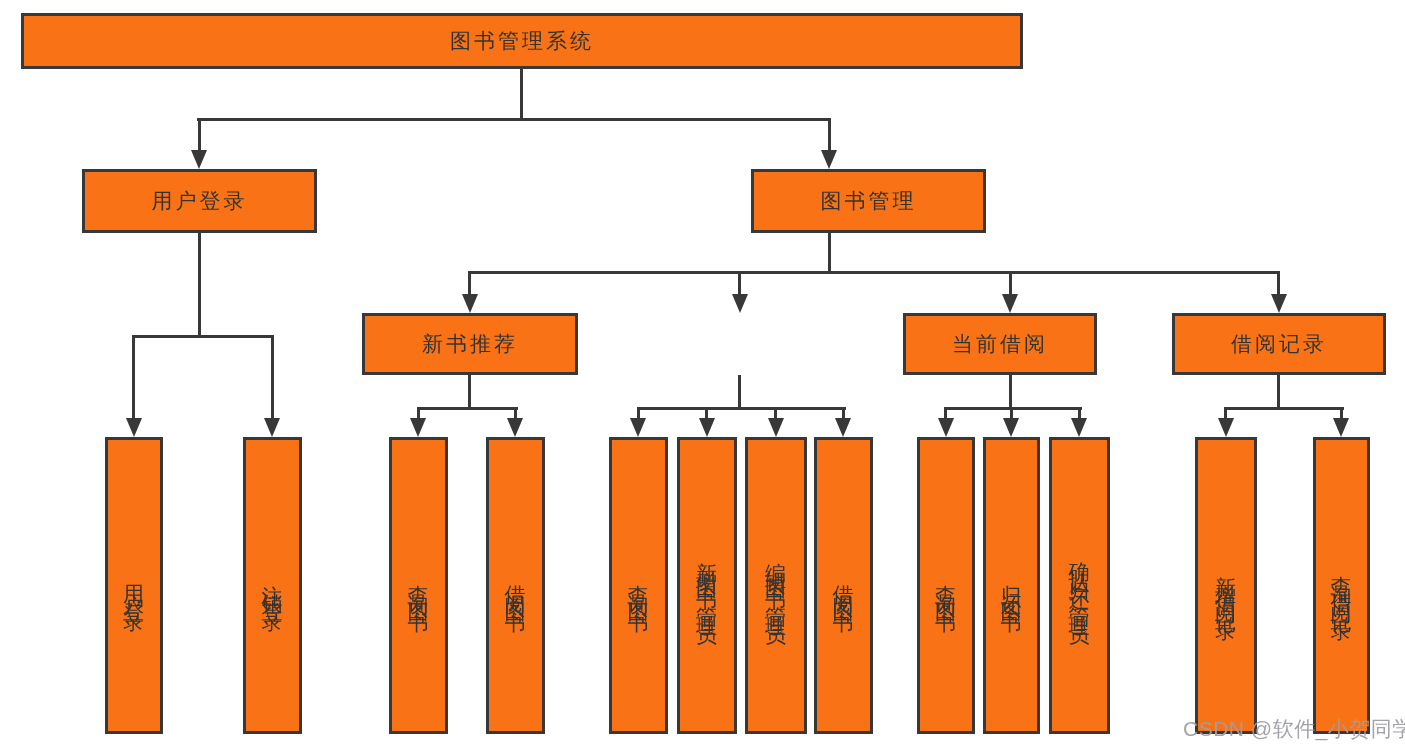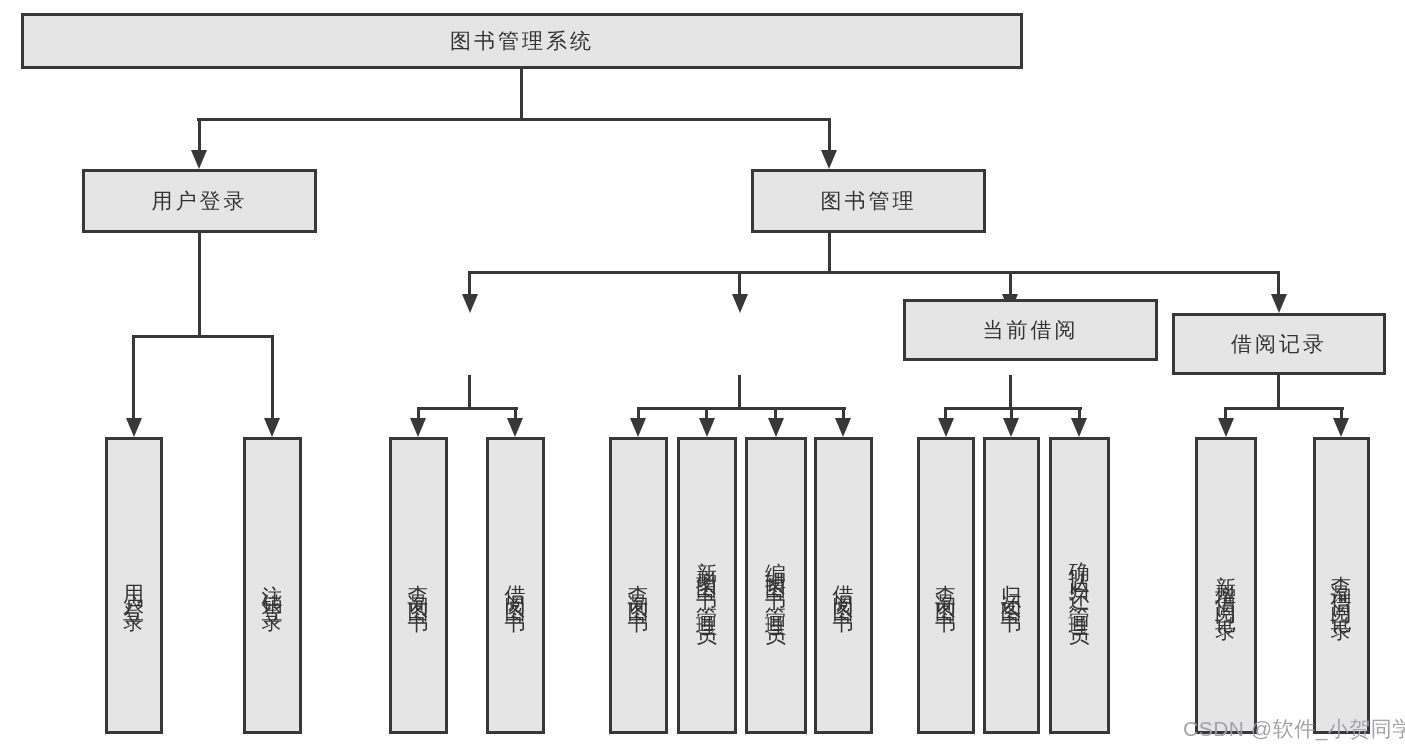--- a/index.html
+++ b/index.html
@@ -8,21 +8,21 @@
   .canvas {
     position: relative;
     width: 1405px;
     height: 747px;
     background: #ffffff;
     overflow: hidden;
   }
   .box {
     position: absolute;
     border: 3px solid #383838;
-    background: #e5e5e5;
+    background: #f97316;
     display: flex;
     align-items: center;
     justify-content: center;
     color: #333333;
     font-size: 21px;
     letter-spacing: 3px;
     text-align: center;
   }
   .vbox {
     writing-mode: vertical-rl;
@@ -80,21 +80,22 @@
   <div class="hline" style="left:468px; top:271px; width:812px;"></div>
   <div class="vline" style="left:468px; top:271px; height:26px;"></div>
   <div class="arrow" style="left:462px; top:294px;"></div>
   <div class="vline" style="left:738px; top:271px; height:26px;"></div>
   <div class="arrow" style="left:732px; top:294px;"></div>
   <div class="vline" style="left:1009px; top:271px; height:26px;"></div>
   <div class="arrow" style="left:1002px; top:294px;"></div>
   <div class="vline" style="left:1277px; top:271px; height:26px;"></div>
   <div class="arrow" style="left:1271px; top:294px;"></div>
 
-  <div class="box" style="left:903px; top:299px; width:255px; height:62px;">当前借阅</div>
+  <div class="box" style="left:362px; top:313px; width:216px; height:62px;">新书推荐</div>
+  <div class="box" style="left:903px; top:313px; width:194px; height:62px;">当前借阅</div>
   <div class="box" style="left:1172px; top:313px; width:214px; height:62px;">借阅记录</div>
 
   <div class="vline" style="left:468px; top:375px; height:35px;"></div>
   <div class="hline" style="left:417px; top:407px; width:101px;"></div>
   <div class="vline" style="left:417px; top:407px; height:15px;"></div>
   <div class="arrow" style="left:410px; top:418px;"></div>
   <div class="vline" style="left:514px; top:407px; height:15px;"></div>
   <div class="arrow" style="left:507px; top:418px;"></div>
 
   <div class="vline" style="left:738px; top:375px; height:35px;"></div>

